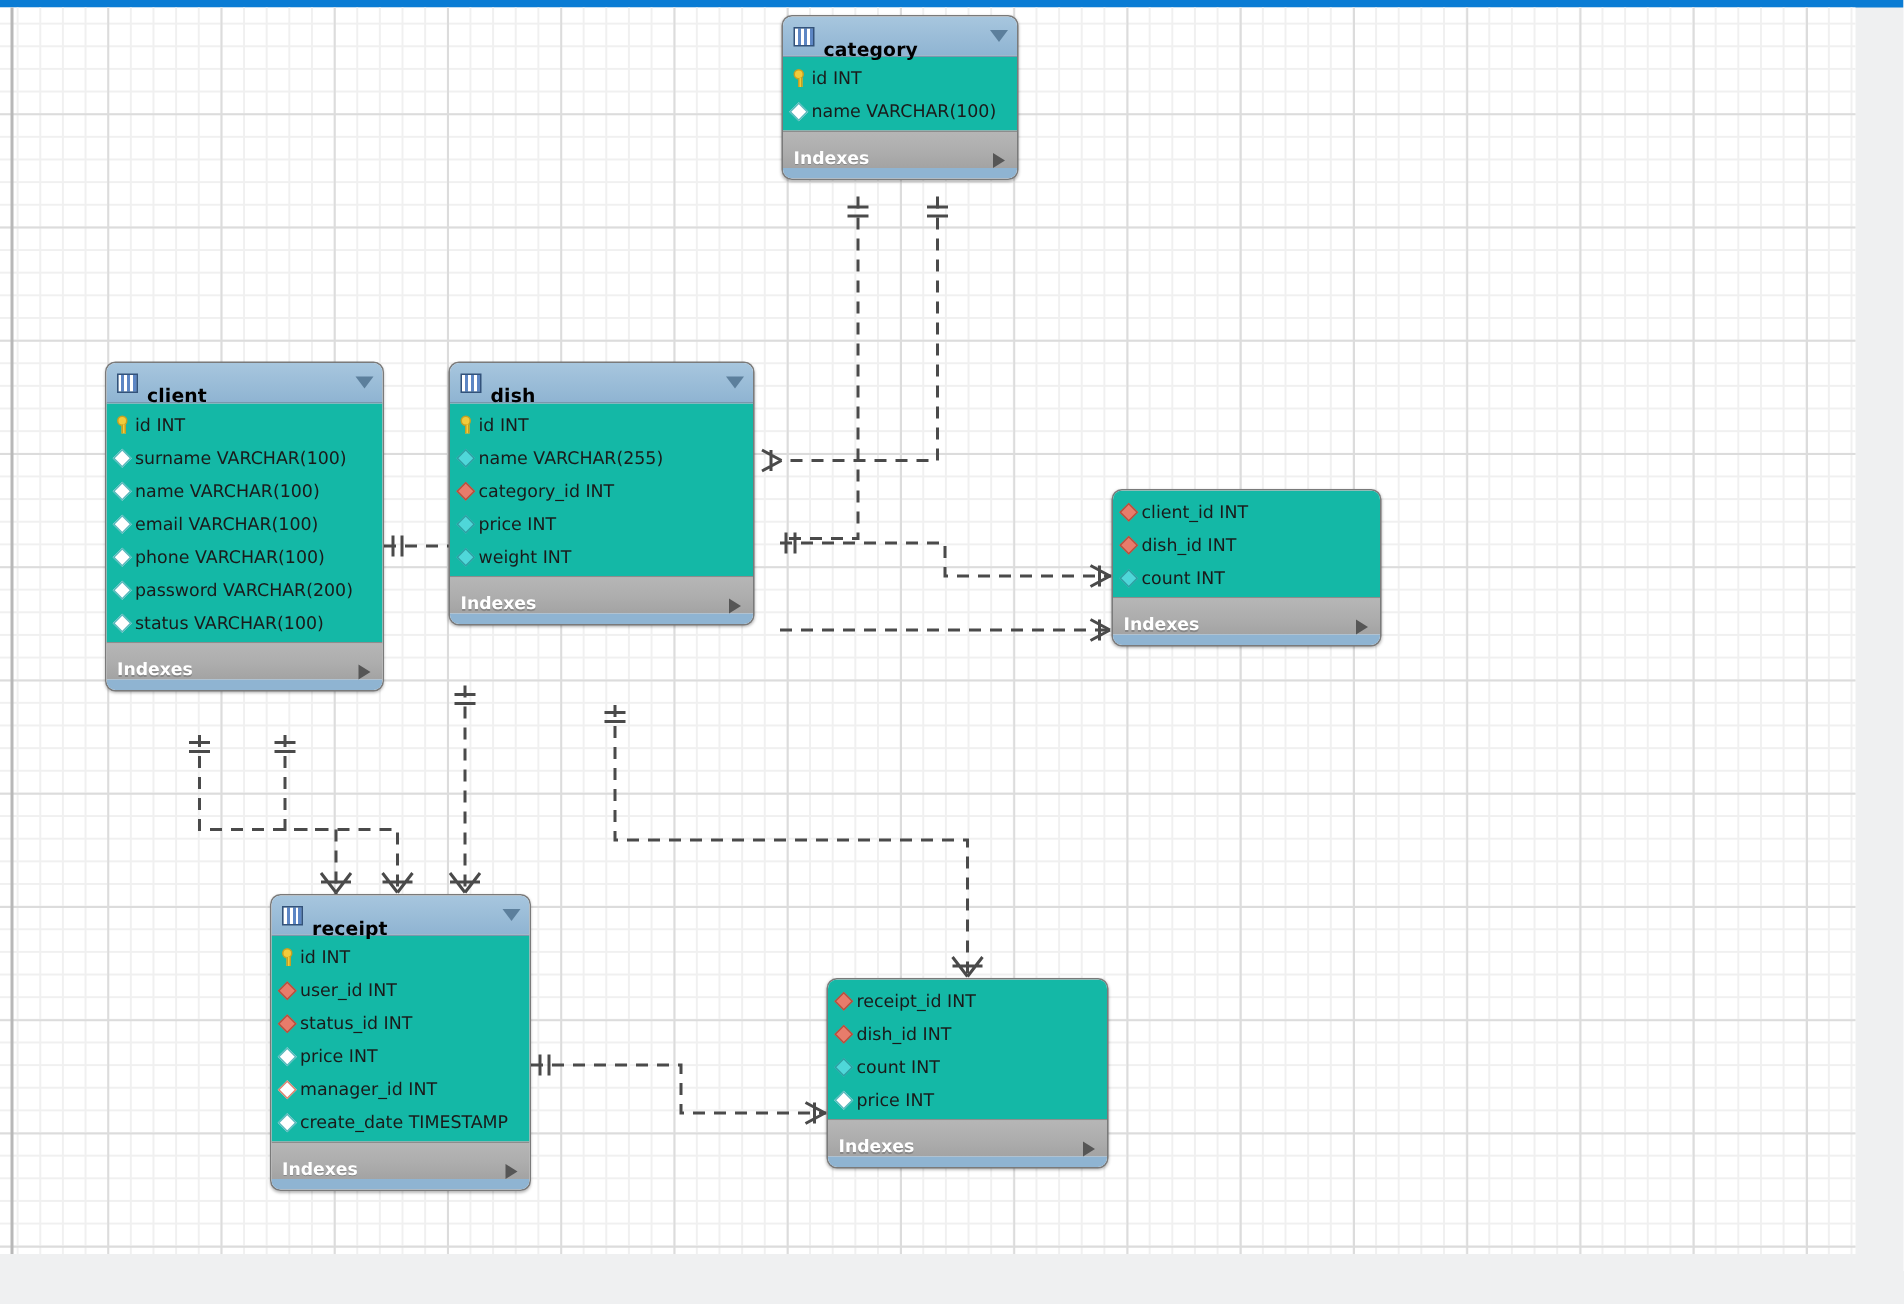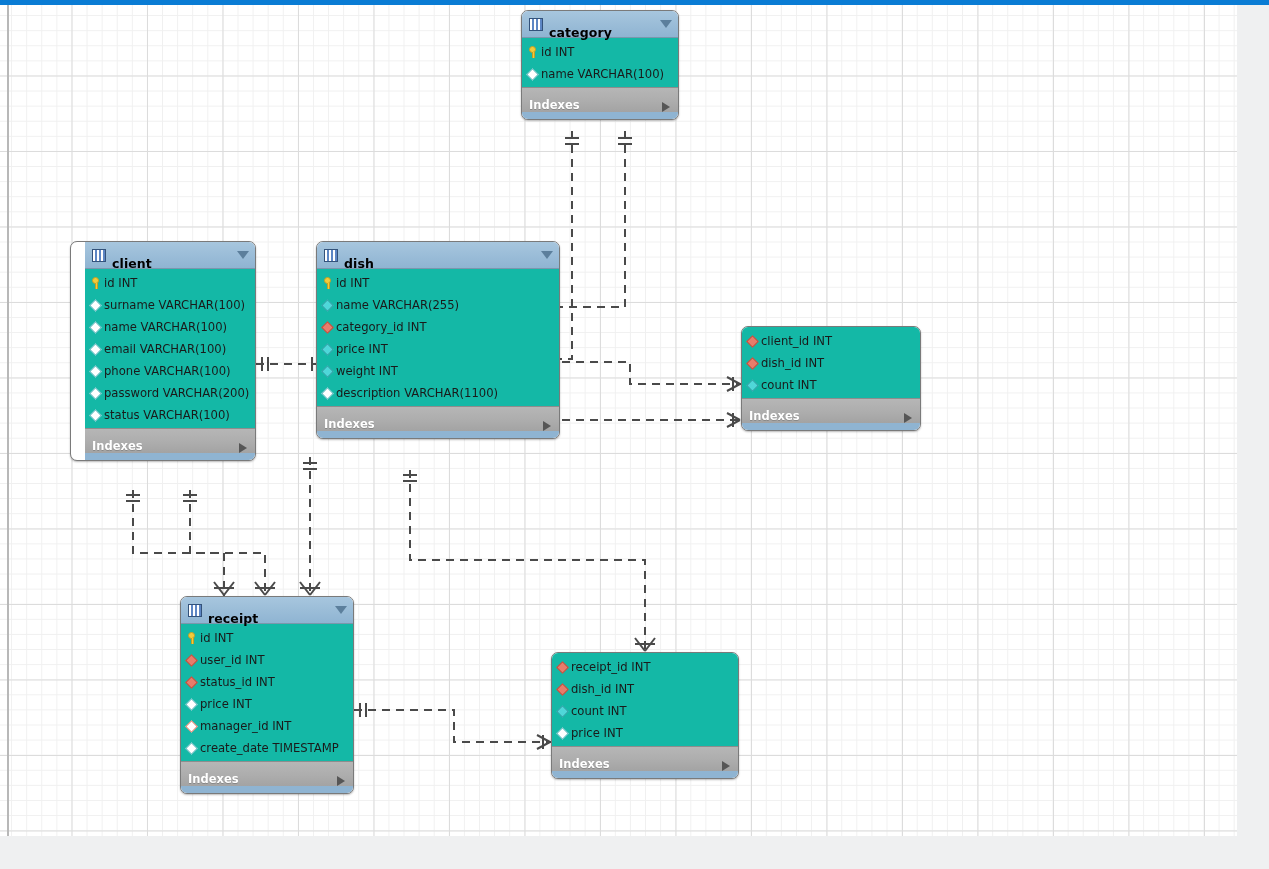--- a/index.html
+++ b/index.html
@@ -246,21 +246,21 @@
             <span class="dia col-open"></span>
             <span>name VARCHAR(100)</span>
           </div>
         </div>
         <div class="tbl-foot">
           <span class="lbl">Indexes</span>
           <span class="caret-right"></span>
         </div>
         <div class="tbl-strip"></div>
       </div>
-      <div class="tbl" style="left: 70px; top: 236px; width: 186px; padding-left: 14px;">
+      <div class="tbl" style="left: 70px; top: 236px; width: 186px;">
         <div class="tbl-head">
           <span class="tbl-icon"></span>
           <span class="tbl-name">client</span>
           <span class="caret-down"></span>
         </div>
         <div class="cols">
           <div class="col">
             <span class="dia pk"></span>
             <span>id INT</span>
           </div>
@@ -288,21 +288,21 @@
             <span class="dia col-open"></span>
             <span>status VARCHAR(100)</span>
           </div>
         </div>
         <div class="tbl-foot">
           <span class="lbl">Indexes</span>
           <span class="caret-right"></span>
         </div>
         <div class="tbl-strip"></div>
       </div>
-      <div class="tbl" style="left: 316px; top: 236px; width: 244px;">
+      <div class="tbl" style="left: 299px; top: 236px; width: 204px;">
         <div class="tbl-head">
           <span class="tbl-icon"></span>
           <span class="tbl-name">dish</span>
           <span class="caret-down"></span>
         </div>
         <div class="cols">
           <div class="col">
             <span class="dia pk"></span>
             <span>id INT</span>
           </div>
@@ -314,24 +314,20 @@
             <span class="dia fk-solid"></span>
             <span>category_id INT</span>
           </div>
           <div class="col">
             <span class="dia col-solid"></span>
             <span>price INT</span>
           </div>
           <div class="col">
             <span class="dia col-solid"></span>
             <span>weight INT</span>
-          </div>
-          <div class="col">
-            <span class="dia col-open"></span>
-            <span>description VARCHAR(1100)</span>
           </div>
         </div>
         <div class="tbl-foot">
           <span class="lbl">Indexes</span>
           <span class="caret-right"></span>
         </div>
         <div class="tbl-strip"></div>
       </div>
       <div class="tbl" style="left: 741px; top: 321px; width: 180px;">
         <div class="cols">

